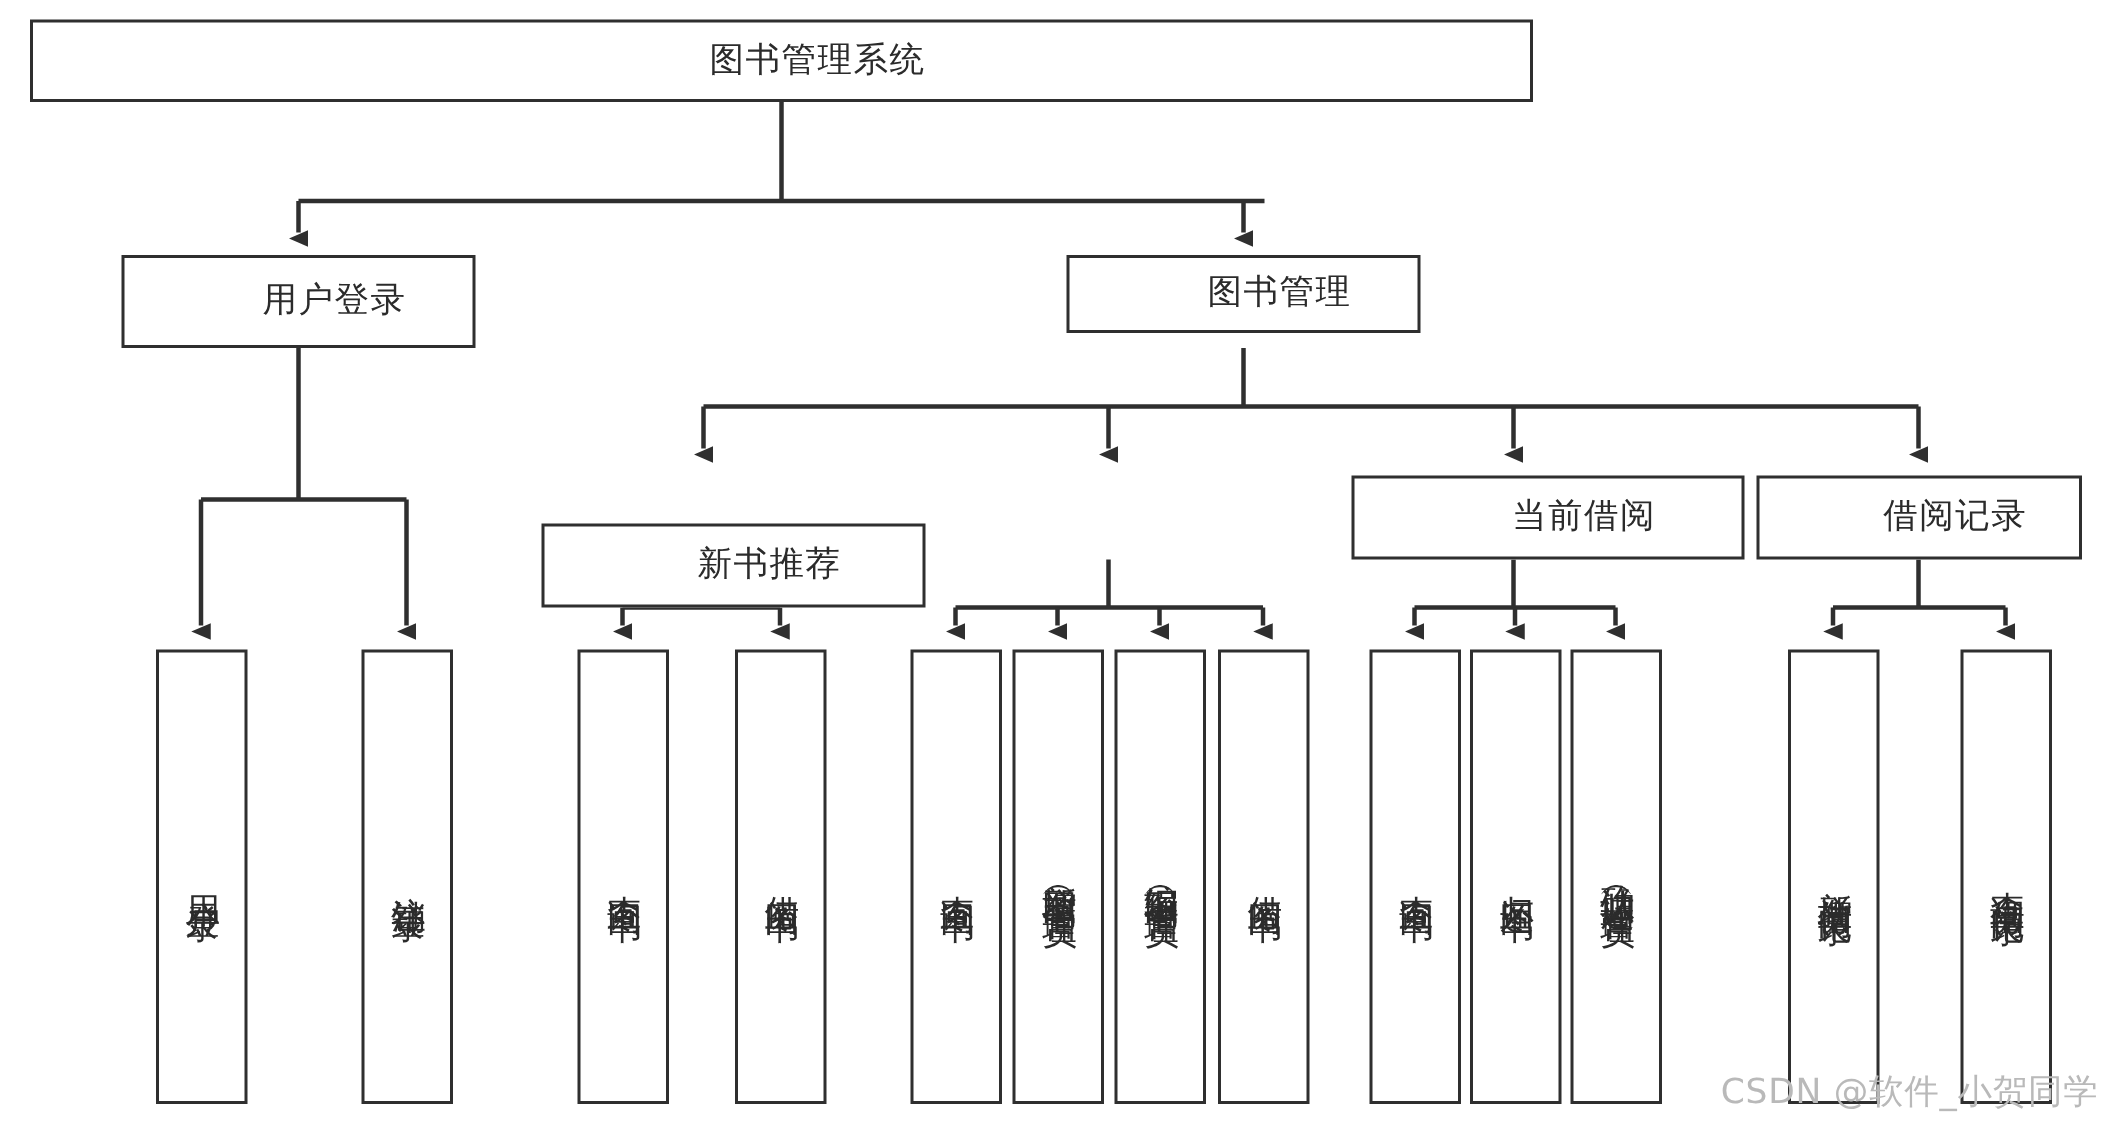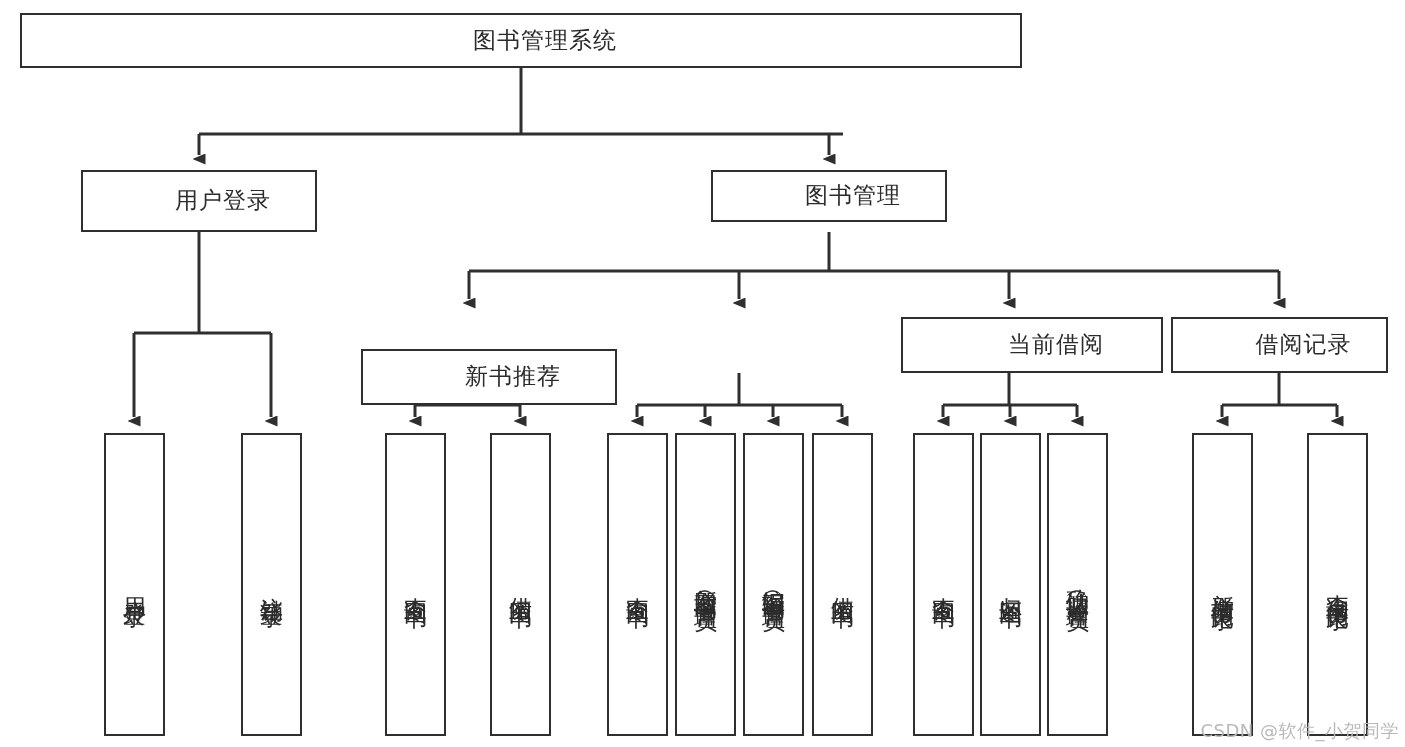--- a/index.html
+++ b/index.html
@@ -53,21 +53,21 @@
   .node.vert .vlabel {
     writing-mode: vertical-rl;
     text-orientation: upright;
     display: block;
     white-space: nowrap;
   }
   .watermark {
     position: absolute;
     right: 6px;
     bottom: 4px;
-    font-size: 18px;
+    font-size: 23px;
     color: #b9b9b9;
     letter-spacing: 0.5px;
     white-space: nowrap;
   }
 </style>
 </head>
 <body>
 
 <div id="canvas">
 

